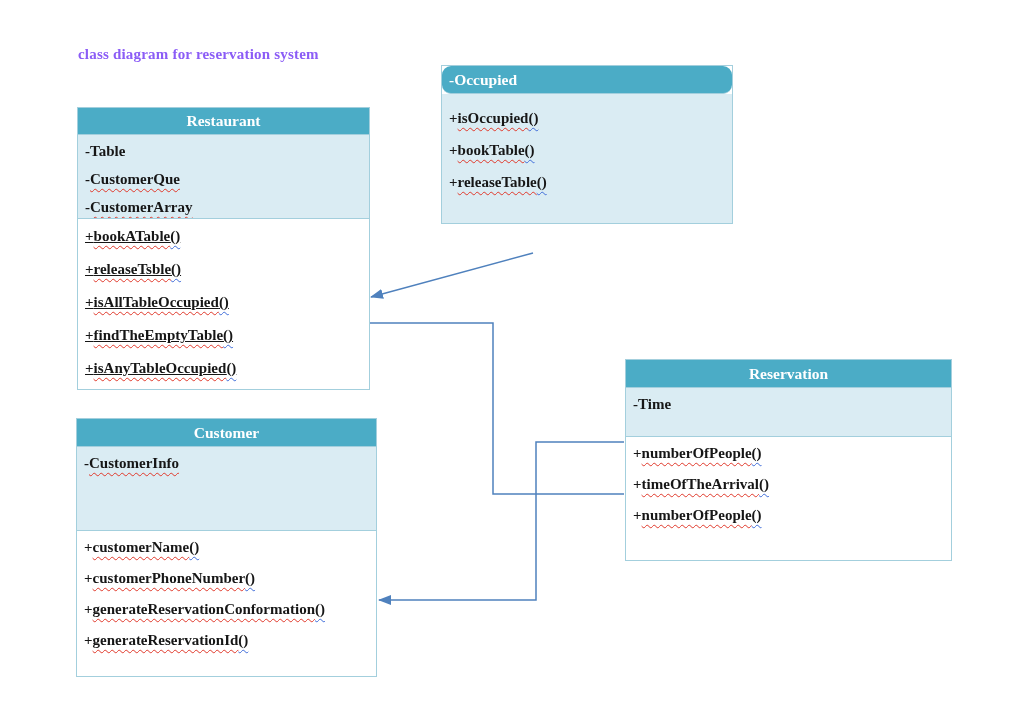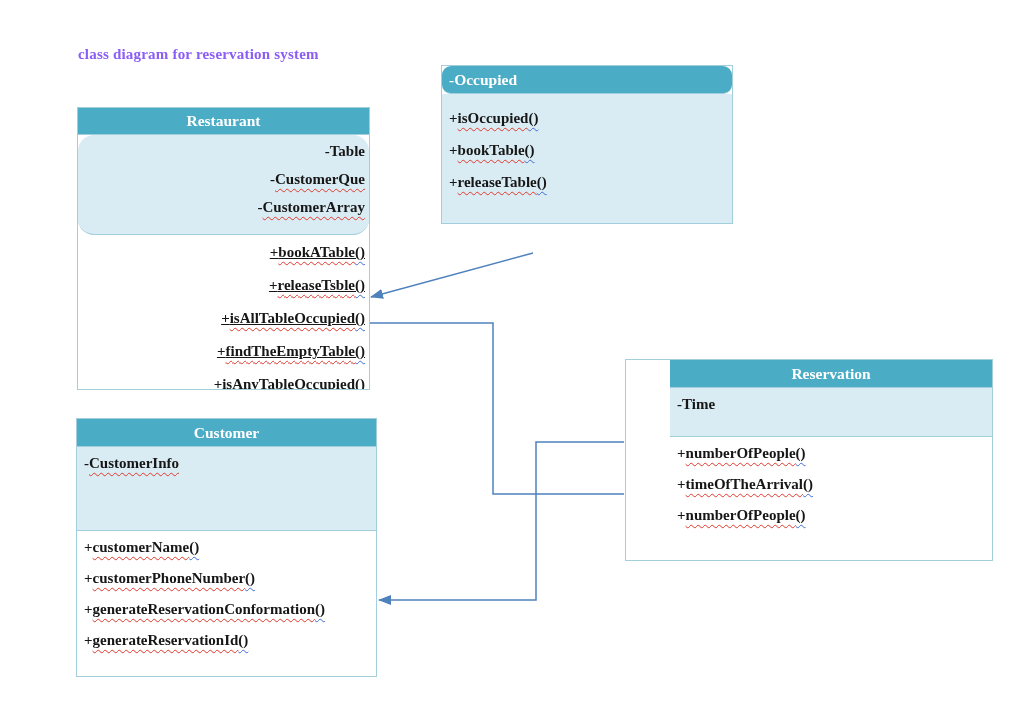--- a/index.html
+++ b/index.html
@@ -76,23 +76,23 @@
 
   .connectors { position: absolute; left: 0; top: 0; pointer-events: none; }
 </style>
 </head>
 <body>
 
 <div class="stage">
 
   <div class="diagram-title">class diagram for reservation system</div>
 
-  <div class="uml" style="left:77px; top:107px; width:293px; height:283px;text-align:right;">
+  <div class="uml" style="left:77px; top:107px; width:293px; height:283px;">
     <div class="uml-header" style="height:27px;">Restaurant</div>
-    <div class="uml-attrs lh28" style="height:100px;border-radius:16px;">
+    <div class="uml-attrs lh28" style="height:84px;">
       <div class="member"><span>-</span><span>Table</span></div>
       <div class="member"><span>-</span><span class="wr">CustomerQue</span></div>
       <div class="member"><span>-</span><span class="wr">CustomerArray</span></div>
     </div>
     <div class="uml-methods lh33">
       <div class="member"><span>+</span><span class="wr">bookATable</span><span class="wb">()</span></div>
       <div class="member"><span>+</span><span class="wr">releaseTsble</span><span class="wb">()</span></div>
       <div class="member"><span>+</span><span class="wr">isAllTableOccupied</span><span class="wb">()</span></div>
       <div class="member"><span>+</span><span class="wr">findTheEmptyTable</span><span class="wb">()</span></div>
       <div class="member"><span>+</span><span class="wr">isAnyTableOccupied</span><span class="wb">()</span></div>
@@ -114,21 +114,21 @@
       <div class="member"><span>-</span><span class="wr">CustomerInfo</span></div>
     </div>
     <div class="uml-methods lh31">
       <div class="member"><span>+</span><span class="wr">customerName</span><span class="wb">()</span></div>
       <div class="member"><span>+</span><span class="wr">customerPhoneNumber</span><span class="wb">()</span></div>
       <div class="member"><span>+</span><span class="wr">generateReservationConformation</span><span class="wb">()</span></div>
       <div class="member"><span>+</span><span class="wr">generateReservationId</span><span class="wb">()</span></div>
     </div>
   </div>
 
-  <div class="uml" style="left:625px; top:359px; width:368px; height:202px;padding-left:44px;">
+  <div class="uml" style="left:625px; top:359px; width:327px; height:202px;">
     <div class="uml-header" style="height:28px;">Reservation</div>
     <div class="uml-attrs lh28" style="height:49px;">
       <div class="member"><span>-</span><span>Time</span></div>
     </div>
     <div class="uml-methods lh31">
       <div class="member"><span>+</span><span class="wr">numberOfPeople</span><span class="wb">()</span></div>
       <div class="member"><span>+</span><span class="wr">timeOfTheArrival</span><span class="wb">()</span></div>
       <div class="member"><span>+</span><span class="wr">numberOfPeople</span><span class="wb">()</span></div>
     </div>
   </div>

